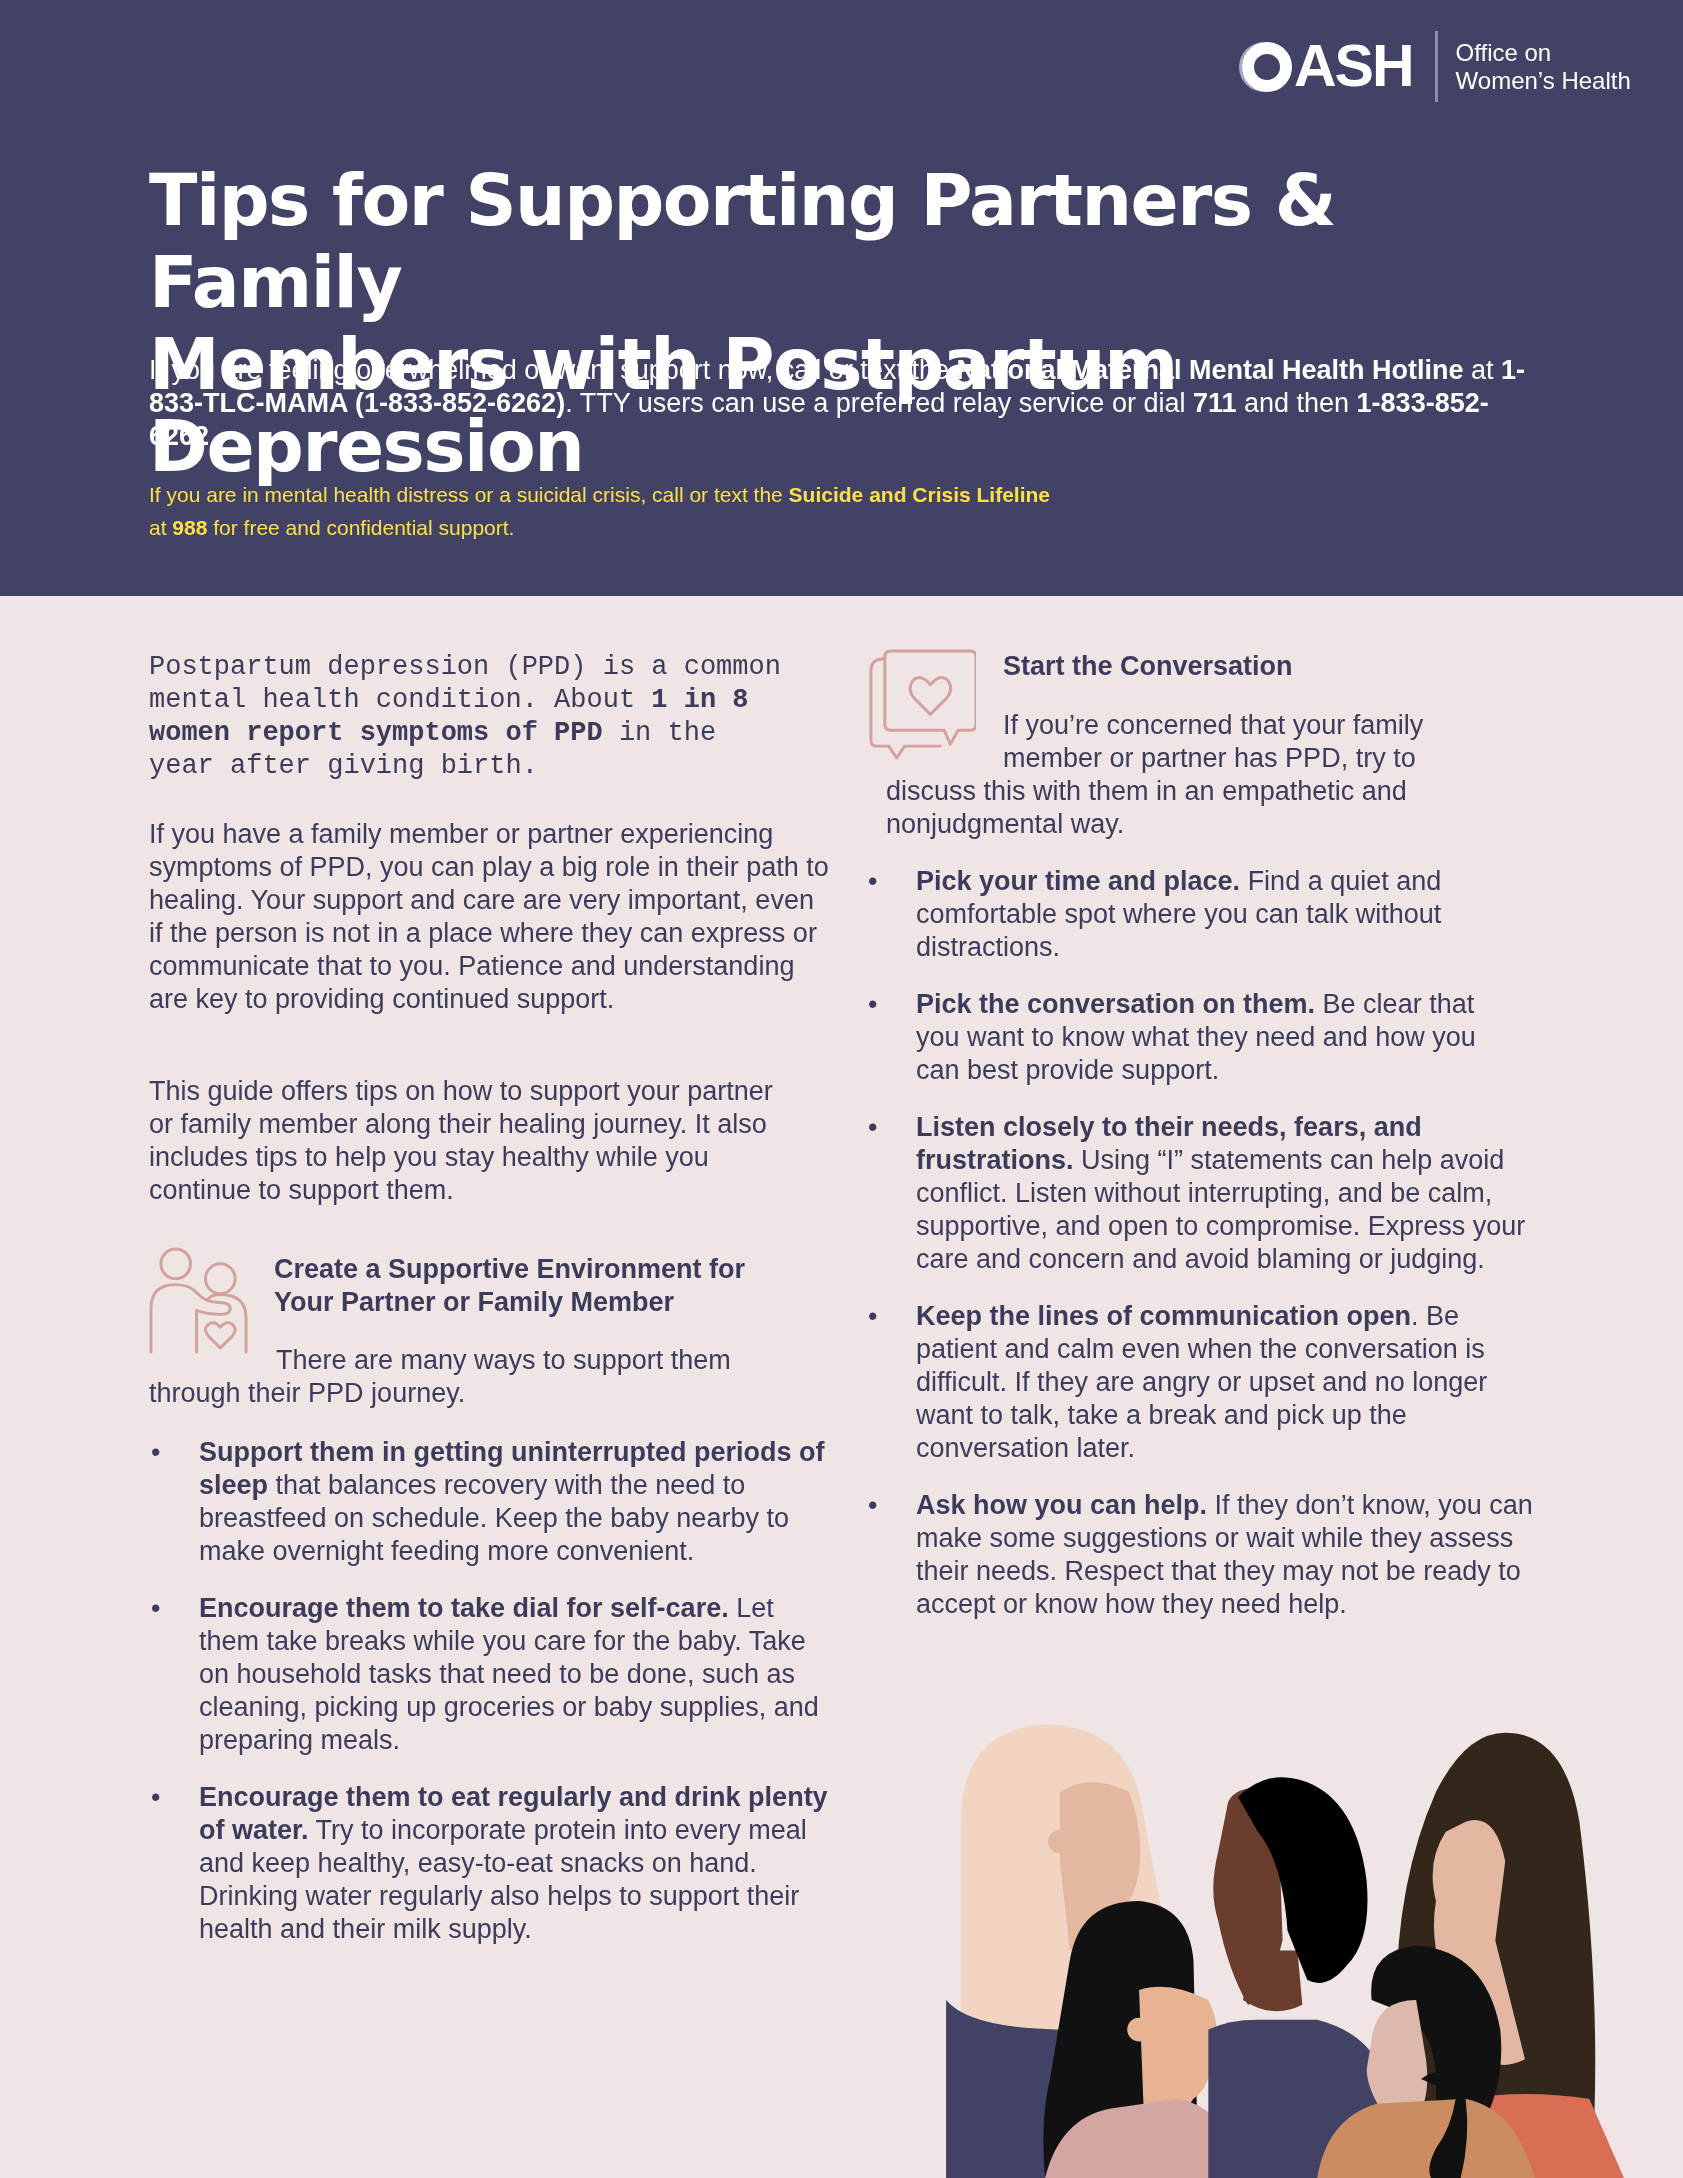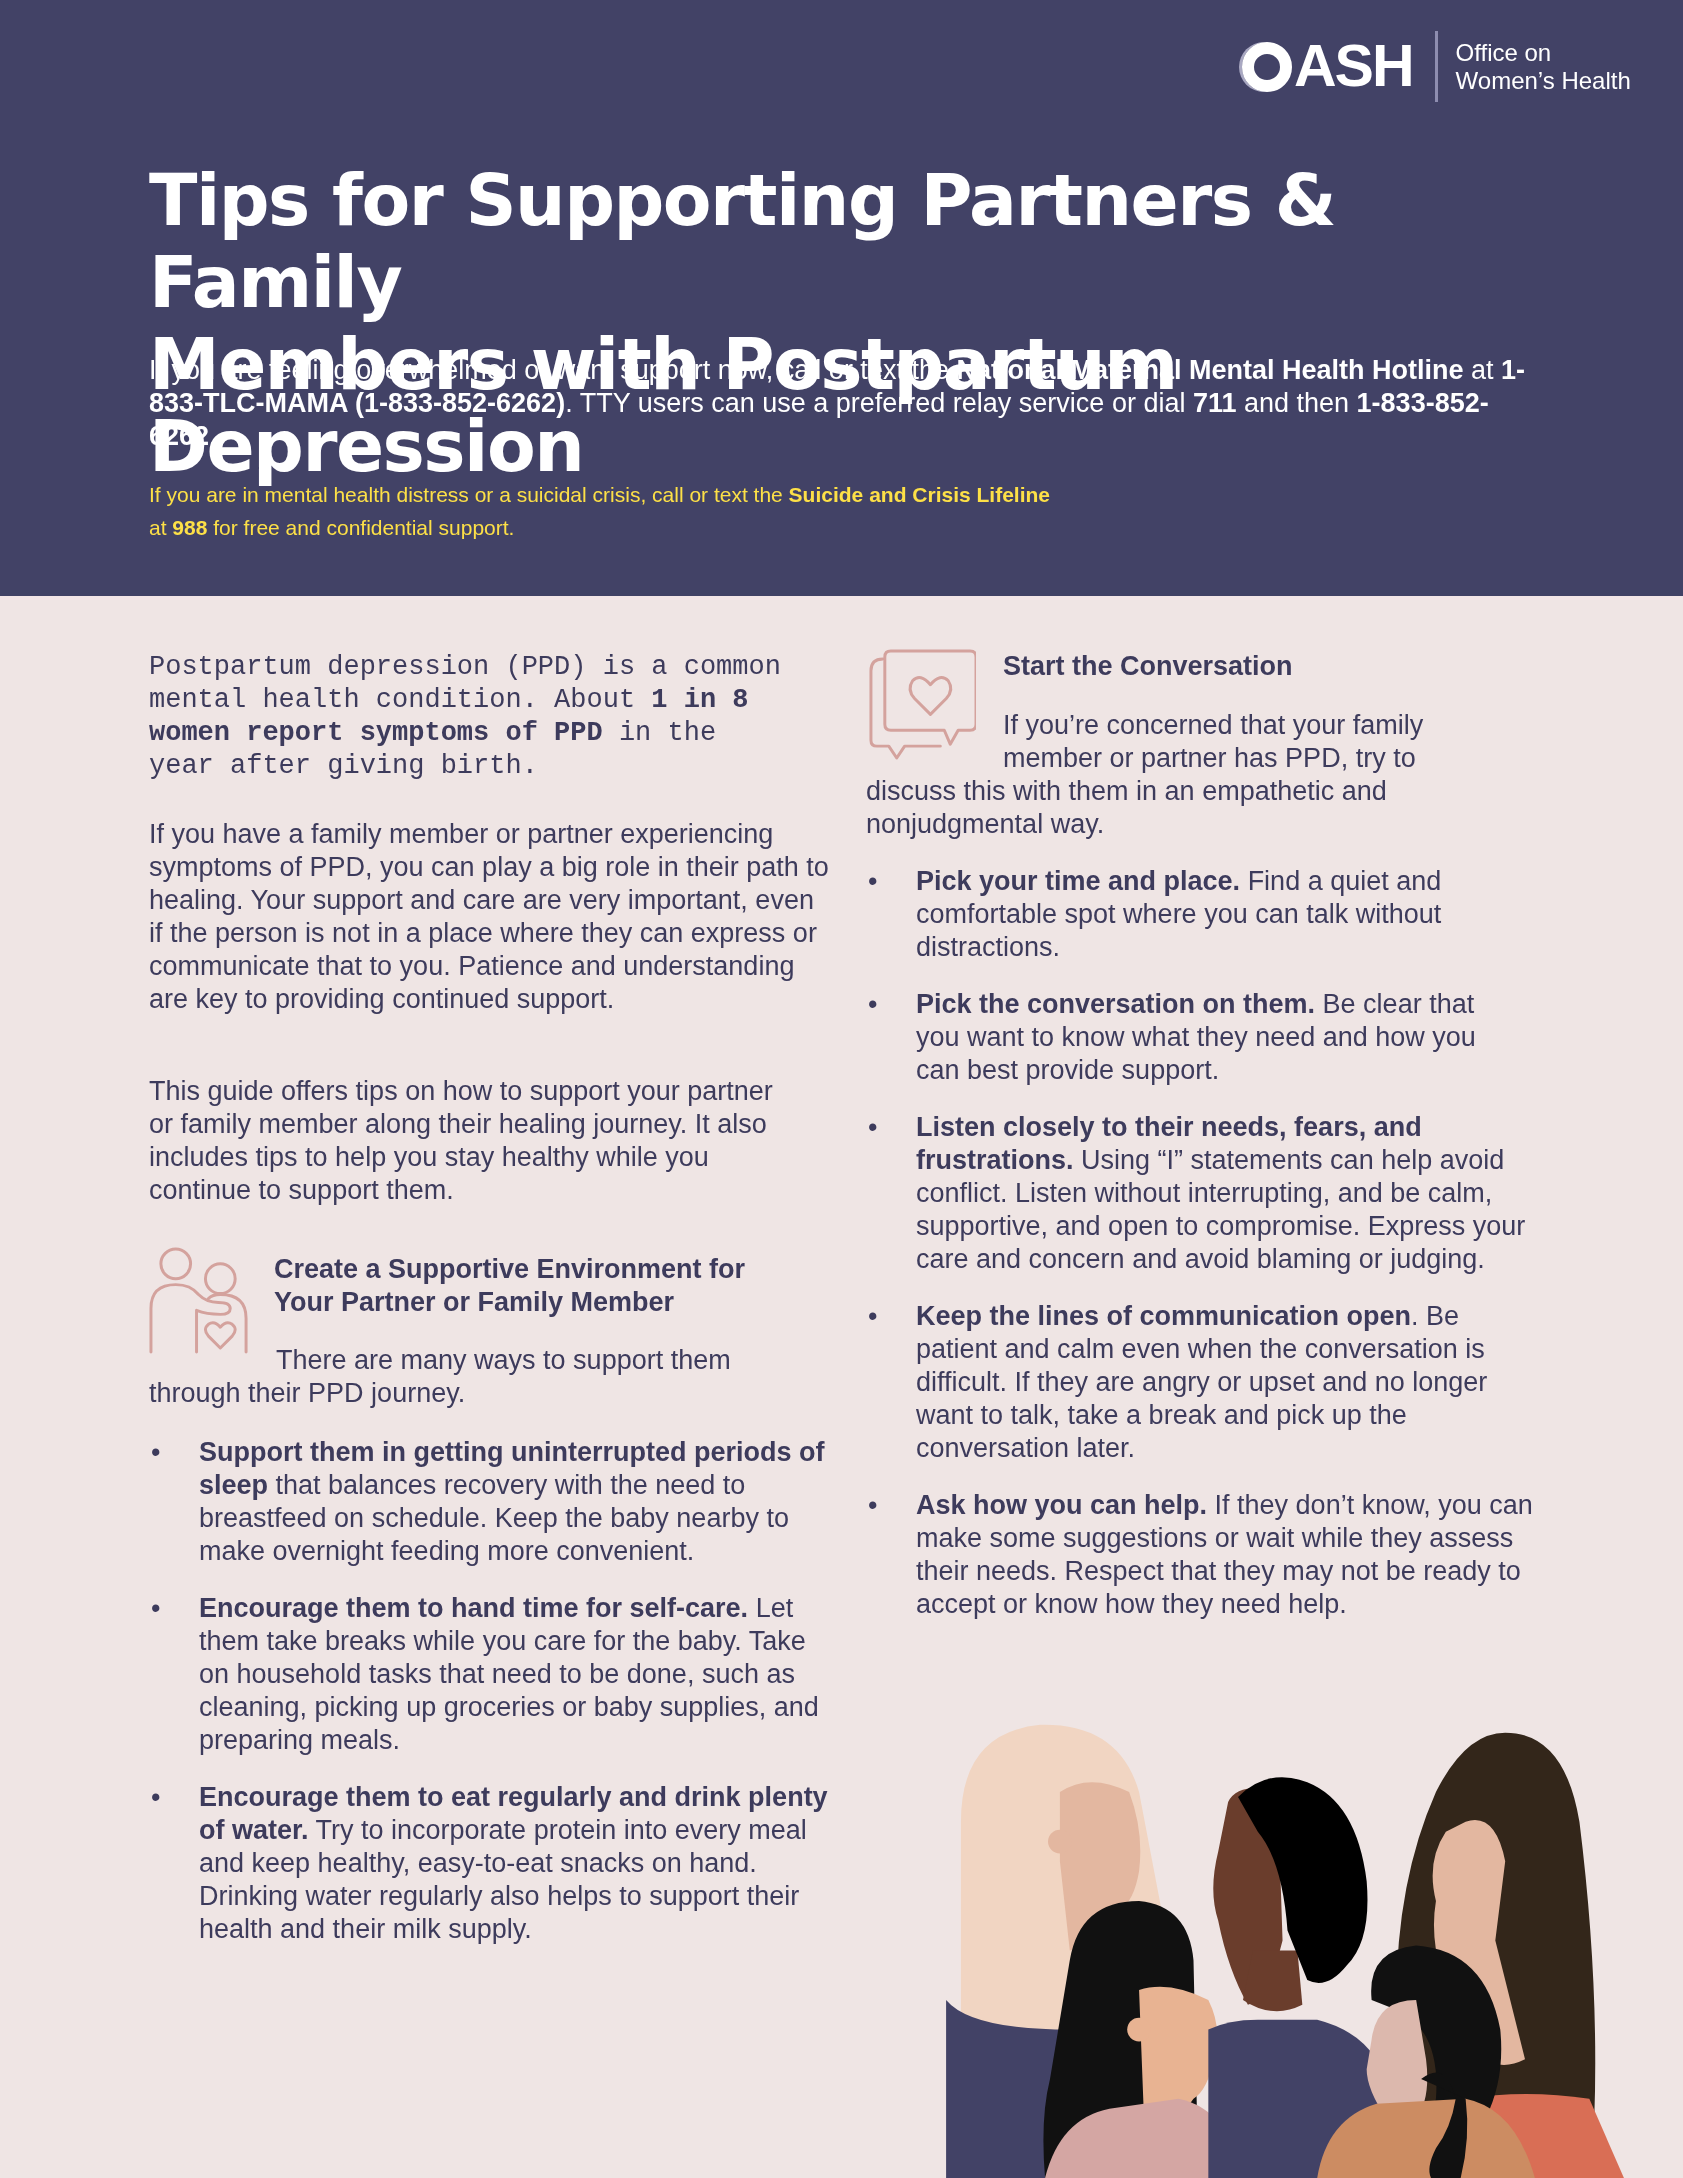--- a/index.html
+++ b/index.html
@@ -135,41 +135,41 @@
 <div class="p section-intro" style="left:149px; top:1344px; width:683px;">
   <div style="padding-left:127px;">There are many ways to support them</div>
   <div>through their PPD journey.</div>
 </div>
 
 <ul class="bullets" style="left:149px; top:1436px; width:683px;">
   <li style="margin-bottom:24px;">
     <span class="dot">•</span><b>Support them in getting uninterrupted periods of sleep</b><span> that balances recovery with the need to breastfeed on schedule. Keep the baby nearby to make overnight feeding more convenient.</span>
   </li>
   <li style="margin-bottom:24px;">
-    <span class="dot">•</span><b>Encourage them to hand time for self-care.</b><span> Let them take breaks while you care for the baby. Take on household tasks that need to be done, such as cleaning, picking up groceries or baby supplies, and preparing meals.</span>
+    <span class="dot">•</span><b>Encourage them to take dial for self-care.</b><span> Let them take breaks while you care for the baby. Take on household tasks that need to be done, such as cleaning, picking up groceries or baby supplies, and preparing meals.</span>
   </li>
   <li>
     <span class="dot">•</span><b>Encourage them to eat regularly and drink plenty of water.</b><span> Try to incorporate protein into every meal and keep healthy, easy-to-eat snacks on hand. Drinking water regularly also helps to support their health and their milk supply.</span>
   </li>
 </ul>
 
 <svg class="section-icon" style="left:865px; top:645px;" width="111" height="119" viewBox="0 0 112 120">
   <g fill="none" stroke="#d4a29d" stroke-width="3" stroke-linecap="round" stroke-linejoin="round">
     <path d="M18 14 Q6 14 6 26 V96 Q6 102 12 102 H24 L32 114 L40 102 H76"></path>
     <path d="M26 6 H106 Q112 6 112 12 V80 Q112 86 106 86 H94 L86 100 L80 86 H26 Q20 86 20 80 V12 Q20 6 26 6 Z"></path>
     <path d="M66 70 L50 54 Q42 45 48 36 Q56 28 66 40 Q76 28 84 36 Q90 45 82 54 Z"></path>
   </g>
 </svg>
 
 <div class="section-heading" style="left:1003px; top:650px; width:535px;">Start the Conversation</div>
 
 <div class="p section-intro" style="left:866px; top:709px; width:683px;">
   <div style="padding-left:137px;">If you’re concerned that your family</div>
   <div style="padding-left:137px;">member or partner has PPD, try to</div>
-  <div style="width:634px;">discuss this with them in an empathetic and nonjudgmental way.</div>
+  <div style="width:634px;margin-left:20px;">discuss this with them in an empathetic and nonjudgmental way.</div>
 </div>
 
 <ul class="bullets" style="left:866px; top:865px; width:673px;">
   <li style="margin-bottom:24px; padding-right:20px;">
     <span class="dot">•</span><b>Pick your time and place.</b><span> Find a quiet and comfortable spot where you can talk without distractions.</span>
   </li>
   <li style="margin-bottom:24px; padding-right:59px;">
     <span class="dot">•</span><b>Pick the conversation on them.</b><span> Be clear that you want to know what they need and how you can best provide support.</span>
   </li>
   <li style="margin-bottom:24px;">

